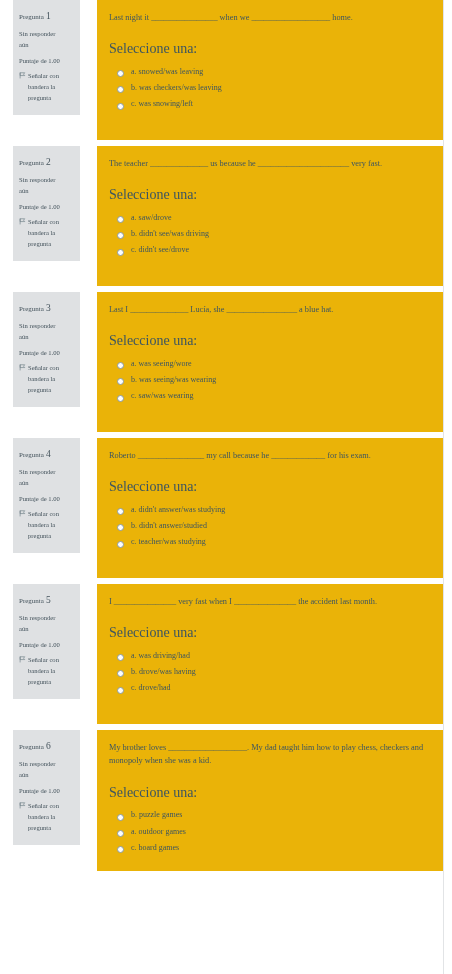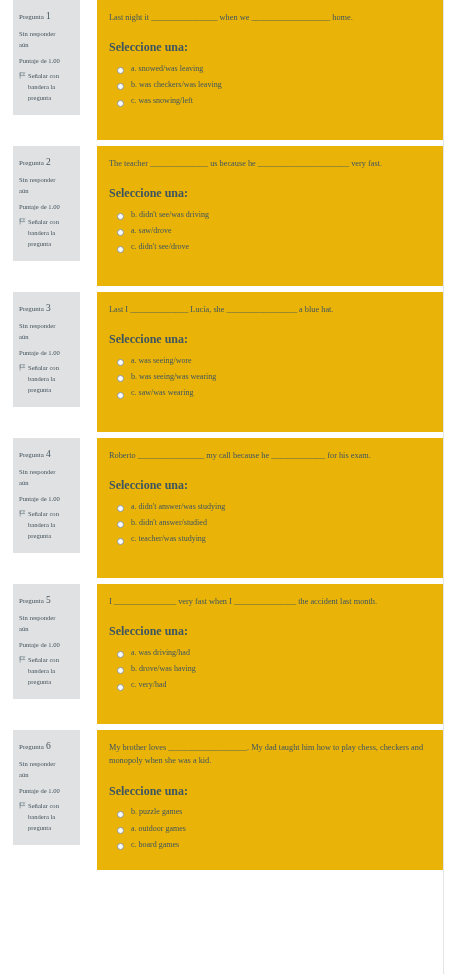--- a/index.html
+++ b/index.html
@@ -92,25 +92,24 @@
     padding: 11px 12px 16px 12px;
     min-height: 140px;
   }
   .q-text {
     font-size: 8.3px;
     line-height: 1.62;
     color: #3d5560;
     margin: 0 0 14px 0;
   }
   .q-prompt {
-    font-size: 12px;
+    font-size: 14px;
     line-height: 1.5;
     margin: 0 0 4px 0;
     color: #3d5560;
-    font-weight: bold;
   }
   .answers {
     list-style: none;
     margin: 0;
     padding: 0;
   }
   .answer {
     display: flex;
     align-items: flex-end;
     padding: 2.5px 0;
@@ -191,28 +190,28 @@
         </span>
         <span class="flag-text">Señalar con bandera la pregunta</span>
       </a>
     </div>
     <div class="q-panel">
       <p class="q-text">The teacher ______________ us because he ______________________ very fast.</p>
       <p class="q-prompt">Seleccione una:</p>
       <ul class="answers">
             <li class="answer">
               <span class="radio"></span>
+              <span class="answer-label">a. saw/drove</span>
+            </li>
+            <li class="answer">
+              <span class="radio"></span>
               <span class="answer-label">b. didn't see/was driving</span>
             </li>
             <li class="answer">
               <span class="radio"></span>
-              <span class="answer-label">a. saw/drove</span>
-            </li>
-            <li class="answer">
-              <span class="radio"></span>
               <span class="answer-label">c. didn't see/drove</span>
             </li>
           </ul>
     </div>
   </div>
 
   <div class="question-block">
     <div class="q-info">
       <div class="q-number">
         <span class="word">Pregunta</span><span class="num">3</span>
@@ -310,21 +309,21 @@
             <li class="answer">
               <span class="radio"></span>
               <span class="answer-label">a. was driving/had</span>
             </li>
             <li class="answer">
               <span class="radio"></span>
               <span class="answer-label">b. drove/was having</span>
             </li>
             <li class="answer">
               <span class="radio"></span>
-              <span class="answer-label">c. very/had</span>
+              <span class="answer-label">c. drove/had</span>
             </li>
           </ul>
     </div>
   </div>
 
   <div class="question-block">
     <div class="q-info">
       <div class="q-number">
         <span class="word">Pregunta</span><span class="num">6</span>
       </div>

